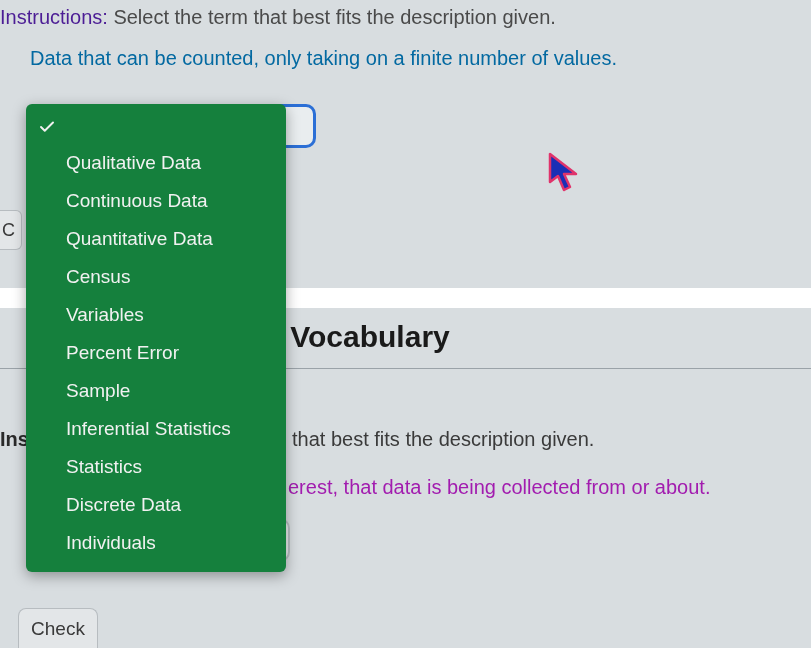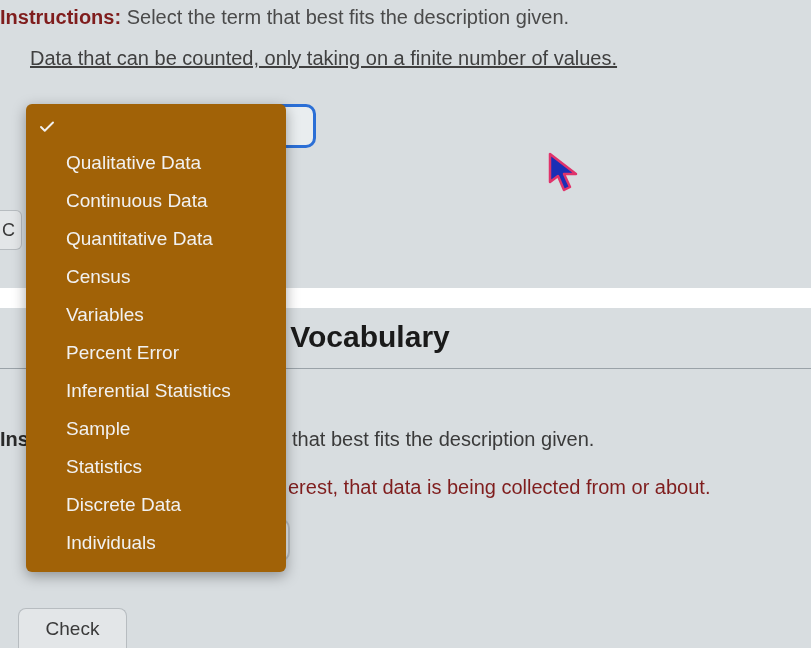--- a/index.html
+++ b/index.html
@@ -14,45 +14,44 @@
     }
     .question-block {
       padding: 0;
     }
     .instructions-line {
       padding: 6px 0 0 0;
       font-size: 20px;
       color: #4a4a4a;
     }
     .instructions-label {
-      font-weight: 700;
-      color: #7f1d1d;
+      font-weight: 400;
+      color: #4c1d95;
     }
     .prompt-line {
       padding: 18px 0 0 30px;
       font-size: 20px;
-      color: #404040;
-      text-decoration: underline;
+      color: #0369a1;
     }
     .select-shell {
       position: absolute;
       left: 26px;
       top: 104px;
       width: 290px;
       height: 44px;
       background: #e9edef;
       border: 3px solid #2b6fd6;
       border-radius: 10px;
     }
     .dropdown {
       position: absolute;
       left: 26px;
       top: 104px;
       width: 260px;
-      background: #a16207;
+      background: #15803d;
       border-radius: 6px;
       padding: 6px 0 10px 0;
       z-index: 10;
       box-shadow: 0 4px 14px rgba(0,0,0,0.35);
     }
     .dropdown-item {
       color: #f1f1f1;
       font-size: 19px;
       padding: 8px 14px 8px 40px;
       cursor: pointer;
@@ -128,38 +127,38 @@
     }
     .ins2-label {
       font-weight: 700;
       color: #2a2a2a;
     }
     .prompt2-line {
       position: absolute;
       top: 168px;
       left: 288px;
       font-size: 20px;
-      color: #7f1d1d;
+      color: #a21caf;
       white-space: nowrap;
     }
     .select2-shell {
       position: absolute;
       left: 30px;
       top: 210px;
       width: 260px;
       height: 44px;
       background: #e9edef;
       border: 2px solid #b9bfc4;
       border-radius: 10px;
     }
     .check-btn {
       position: absolute;
       left: 18px;
       top: 608px;
-      width: 109px;
+      width: 80px;
       height: 40px;
       background: #e3e6e8;
       border: 1px solid #b7bcc0;
       border-bottom: none;
       border-radius: 8px 8px 0 0;
       font-size: 19px;
       color: #3a3a3a;
       display: flex;
       align-items: center;
       justify-content: center;
@@ -197,22 +196,22 @@
         </svg>
     </span>
     <span></span>
   </div>
   <div class="dropdown-item">Qualitative Data</div>
   <div class="dropdown-item">Continuous Data</div>
   <div class="dropdown-item">Quantitative Data</div>
   <div class="dropdown-item">Census</div>
   <div class="dropdown-item">Variables</div>
   <div class="dropdown-item">Percent Error</div>
+  <div class="dropdown-item">Sample</div>
   <div class="dropdown-item">Inferential Statistics</div>
-  <div class="dropdown-item">Sample</div>
   <div class="dropdown-item">Statistics</div>
   <div class="dropdown-item">Discrete Data</div>
   <div class="dropdown-item">Individuals</div>
 </div>
 
 <div class="divider-band"></div>
 
 <div class="section2">
   <div class="vocab-title">Vocabulary</div>
   <div class="hr-line"></div>

